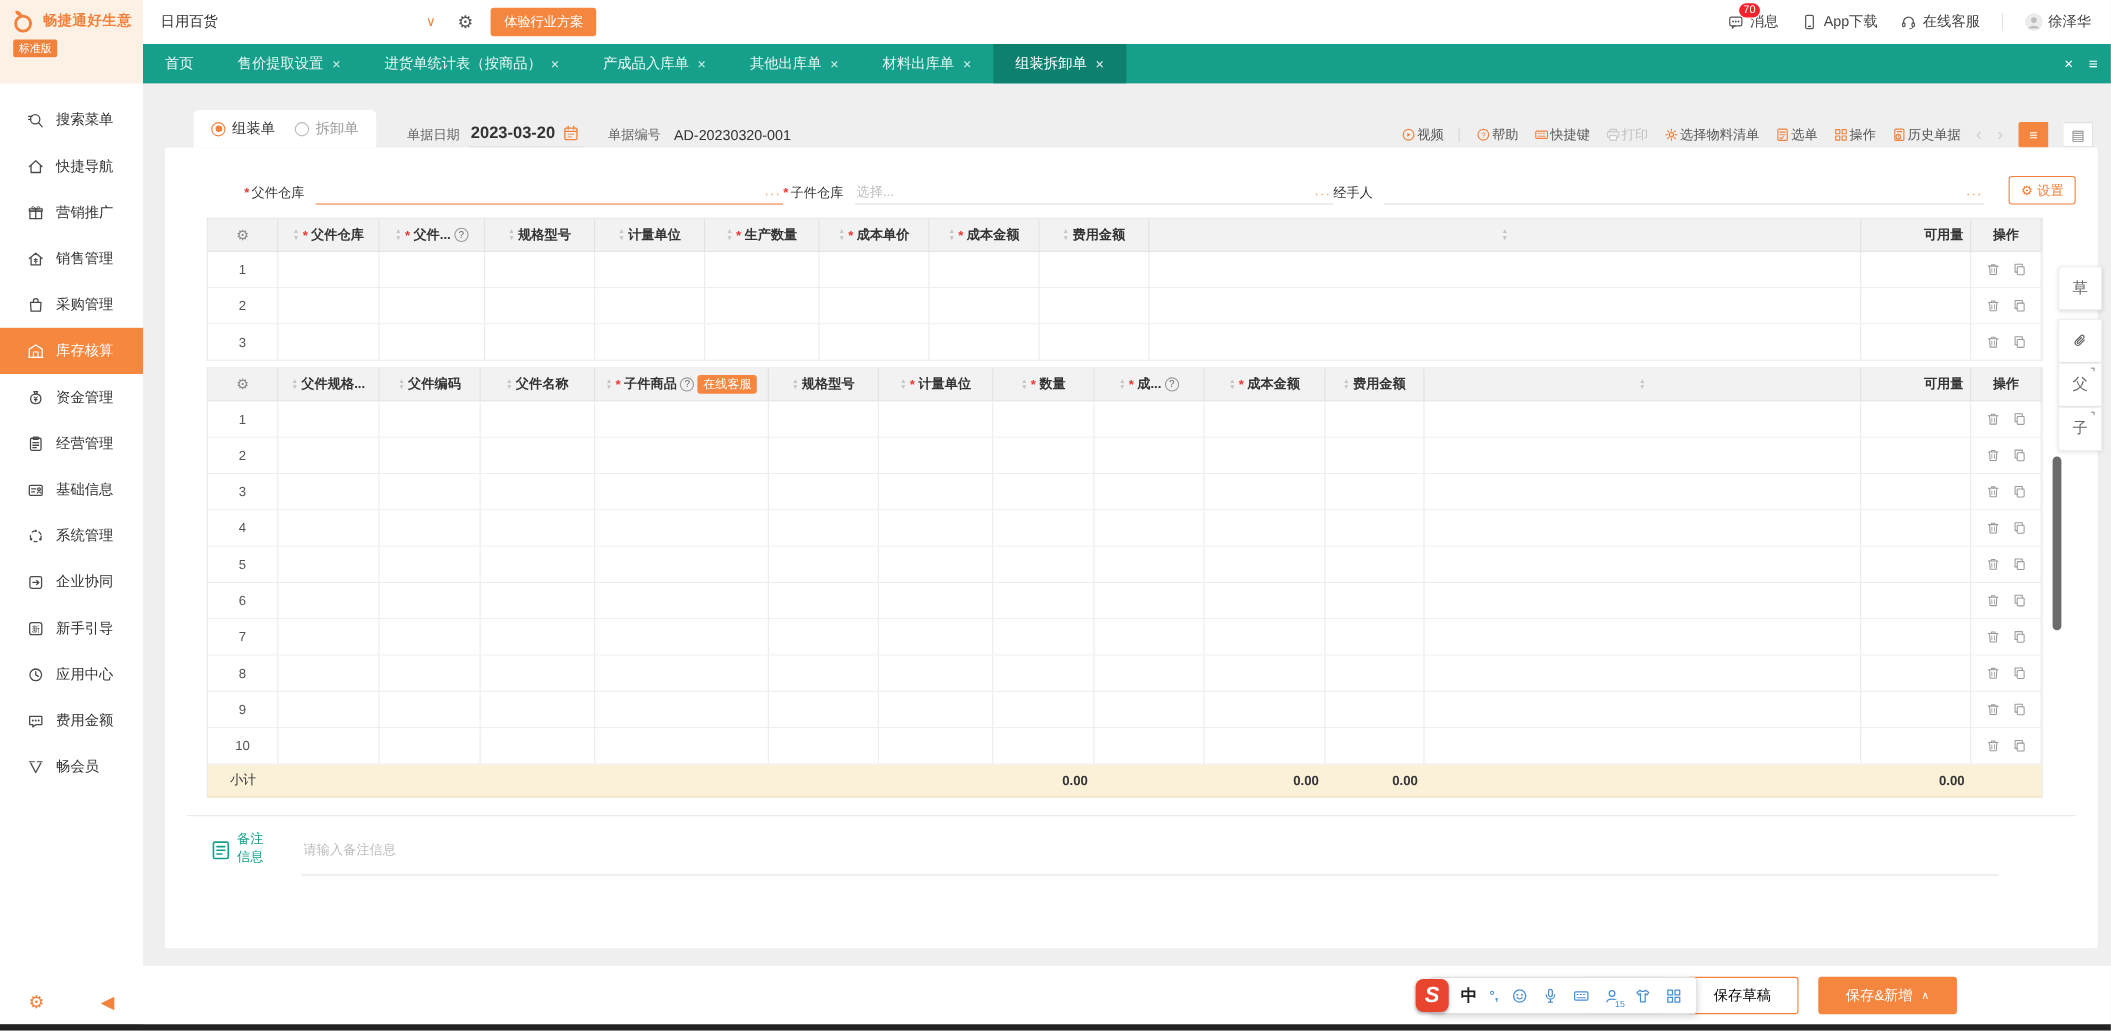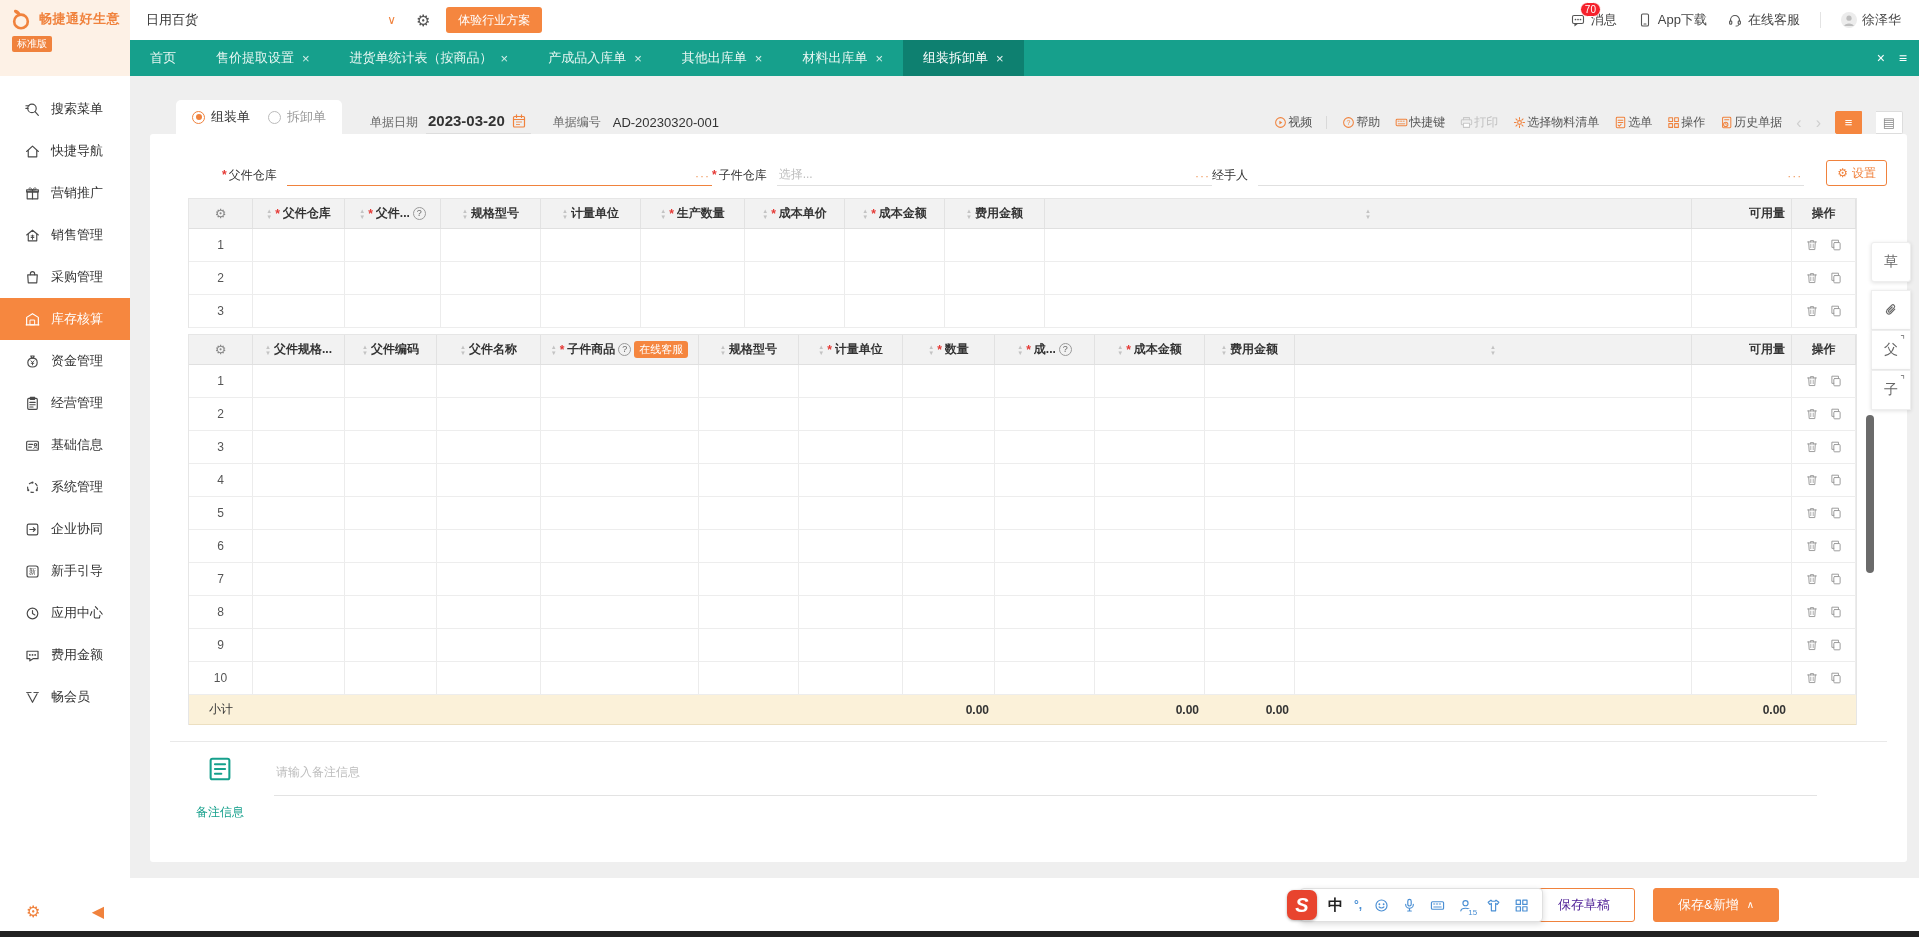--- a/index.html
+++ b/index.html
@@ -103,38 +103,38 @@
   .qmark { width:13px; height:13px; border:1px solid #9a9a9a; border-radius:50%; font-size:9px; line-height:11px; text-align:center; color:#666; font-weight:400; flex:none; cursor:pointer; }
   .scan-badge { background:#f5863f; color:#fff; font-size:11px; font-weight:400; padding:1px 5px; border-radius:3px; white-space:nowrap; cursor:pointer; }
   .rownum { color:#555; }
   .rowact { gap:10px; }
   .rowact .ic { width:14px; height:14px; color:#9a9a9a; cursor:pointer; }
   .gearh { font-size:13px; color:#888; cursor:pointer; }
   .subval { font-weight:700; }
 
   .divider { border-top:1px solid #e9e9e9; margin:16px 20px 0 20px; }
   .remark { display:flex; align-items:flex-start; padding:12px 90px 0 40px; }
-  .remark-ic { display:flex; flex-direction:column; align-items:center; gap:20px; color:#16a08c; width:60px; }
+  .remark-ic { display:flex; flex-direction:row; align-items:flex-end; gap:4px; color:#16a08c; width:60px; }
   .remark-ic .ic { width:30px; height:30px; }
   .remark-label { font-size:12px; color:#16a08c; }
   .remark-line { flex:1; margin:10px 0 0 24px; border-bottom:1px solid #e3e3e3; padding:0 2px 14px 2px; color:#bdbdbd; font-size:12px; }
 
   .float-strip { position:absolute; right:-4px; top:108px; width:40px; }
   .fs-item { width:40px; height:40px; background:#fff; border:1px solid #eee; box-shadow:0 1px 4px rgba(0,0,0,.12); display:flex; align-items:center; justify-content:center; color:#666; font-size:14px; cursor:pointer; }
   .fs-item:first-child { margin-bottom:8px; border-radius:3px; }
   .fs-item .ic { width:16px; height:16px; color:#666; }
   .fs-glyph { position:relative; }
   .fs-glyph::after { content:"⌝"; position:absolute; right:-7px; top:-7px; font-size:10px; color:#666; }
   .scroll-thumb { position:absolute; right:33px; top:281px; width:8px; height:158px; background:#6b6b6b; border-radius:4px; cursor:pointer; }
 
   
   .action-bar { margin-top:auto; height:53px; background:#fff; display:flex; align-items:center; justify-content:flex-end; gap:18px; padding-right:140px; position:relative; }
   .btn { height:34px; border-radius:3px; font-size:13px; cursor:pointer; padding:0 24px; }
   .btn-discard { background:#fff; border:1px solid #d9d9d9; color:#333; }
-  .btn-draft { background:#fff; border:1px solid #f0823d; color:#4c1d95; }
+  .btn-draft { background:#fff; border:1px solid #f0823d; color:#000000; }
   .btn-save { background:#f5863f; border:1px solid #f5863f; color:#fff; display:flex; align-items:center; gap:8px; }
   .btn-save .chevup { font-size:10px; }
   .ime-bar { position:absolute; left:1170px; top:10px; height:34px; background:#fff; border:1px solid #e0e0e0; border-radius:4px; box-shadow:0 2px 6px rgba(0,0,0,.15); display:flex; align-items:center; gap:11px; padding:0 12px 0 0; }
   .sogou-logo { width:30px; height:30px; margin-left:-14px; background:#e8442e; border-radius:7px; color:#fff; font-weight:700; font-size:20px; font-style:italic; display:flex; align-items:center; justify-content:center; box-shadow:0 1px 3px rgba(0,0,0,.3); }
   .ime-zh { font-size:15px; font-weight:700; color:#222; }
   .ime-ic { width:17px; height:17px; color:#4a8fd4; cursor:pointer; position:relative; }
   .ime-ic .mini { position:absolute; right:-3px; bottom:-3px; font-size:8px; color:#4a8fd4; background:#fff; line-height:8px; }
   .os-strip { height:6px; background:#222; width:100%; }
 
   .ic svg { display:block; width:100%; height:100%; }

